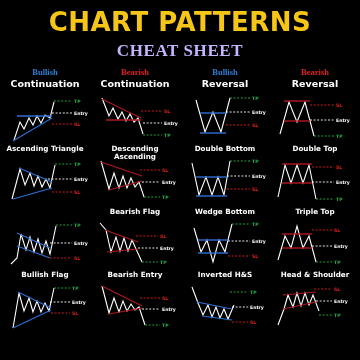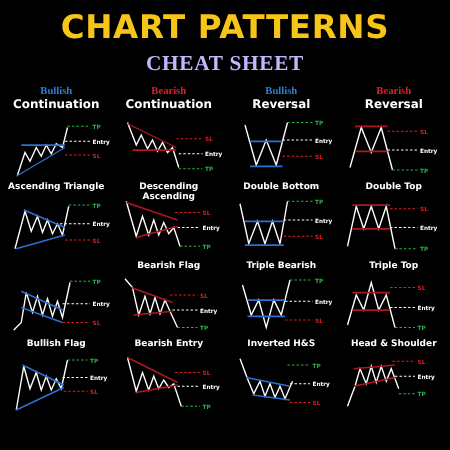--- a/index.html
+++ b/index.html
@@ -207,21 +207,21 @@
           <polyline points="12,8 19,40 26,22 32,40 38,22 44,40 50,6" fill="none" stroke="#FFFFFF" stroke-width="1.1"></polyline>
           <line x1="16" y1="22" x2="47" y2="22" stroke="#2E6FD4" stroke-width="1.4"></line>
           <line x1="16" y1="41" x2="47" y2="41" stroke="#2E6FD4" stroke-width="1.4"></line>
           <line x1="50" y1="6" x2="70" y2="6" stroke="#27B24A" stroke-width="0.9" stroke-dasharray="2,1.6"></line>
           <line x1="47" y1="21" x2="70" y2="21" stroke="#FFFFFF" stroke-width="0.9" stroke-dasharray="2,1.6"></line>
           <line x1="47" y1="34" x2="70" y2="34" stroke="#E02020" stroke-width="0.9" stroke-dasharray="2,1.6"></line>
           <text class="anno" x="72" y="8" fill="#27B24A">TP</text>
           <text class="anno" x="72" y="23" fill="#FFFFFF">Entry</text>
           <text class="anno" x="72" y="36" fill="#E02020">SL</text>
         </svg>
-        <div class="plabel">Triple Bearish</div>
+        <div class="plabel">Wedge Bottom</div>
       </div>
 
       <div class="cell">
         <svg class="figure" viewBox="0 0 90 52">
           <polyline points="8,42 15,10 21,28 27,10 33,28 39,10 46,44" fill="none" stroke="#FFFFFF" stroke-width="1.1"></polyline>
           <line x1="12" y1="9" x2="42" y2="9" stroke="#B01820" stroke-width="1.4"></line>
           <line x1="12" y1="28" x2="42" y2="28" stroke="#B01820" stroke-width="1.4"></line>
           <line x1="42" y1="12" x2="64" y2="12" stroke="#E02020" stroke-width="0.9" stroke-dasharray="2,1.6"></line>
           <line x1="42" y1="27" x2="64" y2="27" stroke="#FFFFFF" stroke-width="0.9" stroke-dasharray="2,1.6"></line>
           <line x1="46" y1="44" x2="64" y2="44" stroke="#27B24A" stroke-width="0.9" stroke-dasharray="2,1.6"></line>

